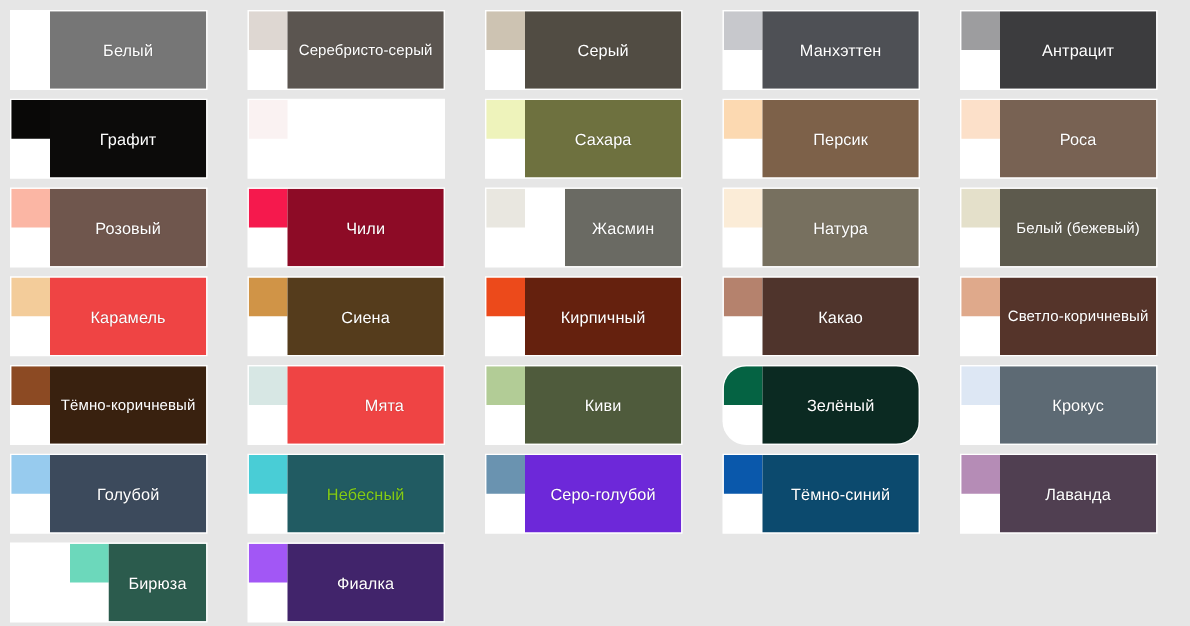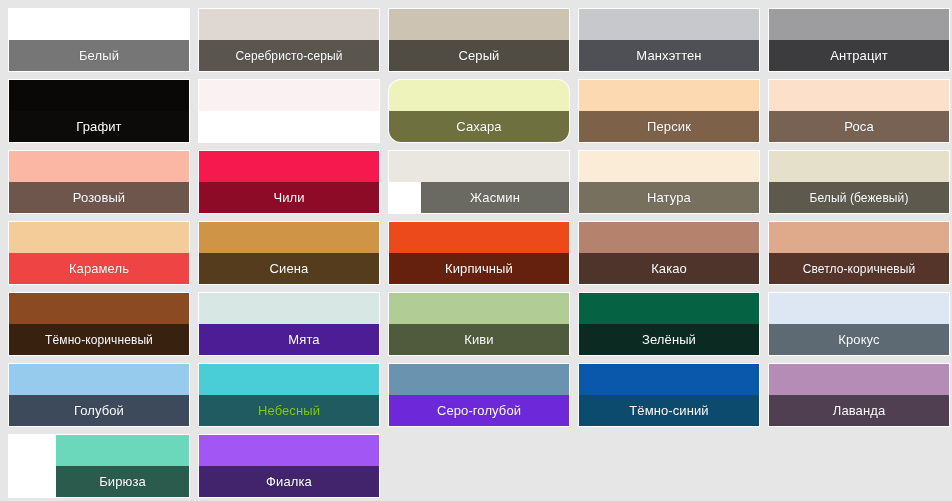--- a/index.html
+++ b/index.html
@@ -18,25 +18,25 @@
     display: grid;
     grid-template-columns: repeat(5, 180px);
     grid-auto-rows: 62px;
     column-gap: 10px;
     row-gap: 9px;
     padding: 9px 10px 0 9px;
     box-sizing: border-box;
   }
   .swatch-card {
     position: relative;
-    width: 180px;
+    width: 156px;
     height: 62px;
     box-sizing: border-box;
     display: flex;
-    flex-direction: column;
+    flex-direction: row;
     overflow: hidden;
     background: #ffffff;
   }
   .swatch-color {
     flex: 0 0 31px;
     height: 31px;
     width: 100%;
   }
   .swatch-label {
     flex: 1 1 auto;
@@ -81,21 +81,21 @@
       <div class="swatch-color" style="background: rgb(157, 157, 159);"></div>
       <div class="swatch-label" style="background: rgb(60, 60, 62); color: rgb(255, 255, 255);">Антрацит</div>
     </div>
     <div class="swatch-card" style="box-shadow: rgb(255, 255, 255) 0px 0px 0px 1px;">
       <div class="swatch-color" style="background: rgb(9, 8, 7);"></div>
       <div class="swatch-label" style="background: rgb(12, 11, 10); color: rgb(255, 255, 255);">Графит</div>
     </div>
     <div class="swatch-card" style="box-shadow: rgb(255, 255, 255) 0px 0px 0px 1px;">
       <div class="swatch-color" style="background: rgb(250, 242, 242);"></div>
     </div>
-    <div class="swatch-card" style="box-shadow: rgb(255, 255, 255) 0px 0px 0px 1px; border-radius: 12px;">
+    <div class="swatch-card" style="box-shadow: rgb(255, 255, 255) 0px 0px 0px 1px;">
       <div class="swatch-color" style="background: rgb(238, 243, 187);"></div>
       <div class="swatch-label" style="background: rgb(110, 113, 63); color: rgb(255, 255, 255);">Сахара</div>
     </div>
     <div class="swatch-card" style="box-shadow: rgb(255, 255, 255) 0px 0px 0px 1px;">
       <div class="swatch-color" style="background: rgb(252, 217, 177);"></div>
       <div class="swatch-label" style="background: rgb(125, 97, 73); color: rgb(255, 255, 255);">Персик</div>
     </div>
     <div class="swatch-card" style="box-shadow: rgb(255, 255, 255) 0px 0px 0px 1px;">
       <div class="swatch-color" style="background: rgb(252, 224, 201);"></div>
       <div class="swatch-label" style="background: rgb(120, 98, 83); color: rgb(255, 255, 255);">Роса</div>
@@ -139,27 +139,27 @@
     <div class="swatch-card" style="box-shadow: rgb(255, 255, 255) 0px 0px 0px 1px;">
       <div class="swatch-color" style="background: rgb(223, 169, 139);"></div>
       <div class="swatch-label tight" style="background: rgb(85, 52, 42); color: rgb(255, 255, 255);">Светло-коричневый</div>
     </div>
     <div class="swatch-card" style="box-shadow: rgb(255, 255, 255) 0px 0px 0px 1px;">
       <div class="swatch-color" style="background: rgb(140, 74, 35);"></div>
       <div class="swatch-label tight" style="background: rgb(57, 33, 15); color: rgb(255, 255, 255);">Тёмно-коричневый</div>
     </div>
     <div class="swatch-card" style="box-shadow: rgb(255, 255, 255) 0px 0px 0px 1px;">
       <div class="swatch-color" style="background: rgb(215, 231, 228);"></div>
-      <div class="swatch-label" style="background: #4c1d95; color: rgb(255, 255, 255); padding-left: 33px;">Мята</div>
+      <div class="swatch-label" style="background: #ef4444; color: rgb(255, 255, 255); padding-left: 33px;">Мята</div>
     </div>
     <div class="swatch-card" style="box-shadow: rgb(255, 255, 255) 0px 0px 0px 1px;">
       <div class="swatch-color" style="background: rgb(178, 204, 150);"></div>
       <div class="swatch-label" style="background: rgb(79, 91, 60); color: rgb(255, 255, 255);">Киви</div>
     </div>
-    <div class="swatch-card" style="box-shadow: rgb(255, 255, 255) 0px 0px 0px 1px;">
+    <div class="swatch-card" style="box-shadow: rgb(255, 255, 255) 0px 0px 0px 1px; border-radius: 18px;">
       <div class="swatch-color" style="background: rgb(5, 99, 67);"></div>
       <div class="swatch-label" style="background: rgb(11, 42, 34); color: rgb(255, 255, 255);">Зелёный</div>
     </div>
     <div class="swatch-card" style="box-shadow: rgb(255, 255, 255) 0px 0px 0px 1px;">
       <div class="swatch-color" style="background: rgb(221, 231, 244);"></div>
       <div class="swatch-label" style="background: rgb(93, 106, 116); color: rgb(255, 255, 255);">Крокус</div>
     </div>
     <div class="swatch-card" style="box-shadow: rgb(255, 255, 255) 0px 0px 0px 1px;">
       <div class="swatch-color" style="background: rgb(151, 203, 238);"></div>
       <div class="swatch-label" style="background: rgb(60, 74, 92); color: rgb(255, 255, 255);">Голубой</div>

